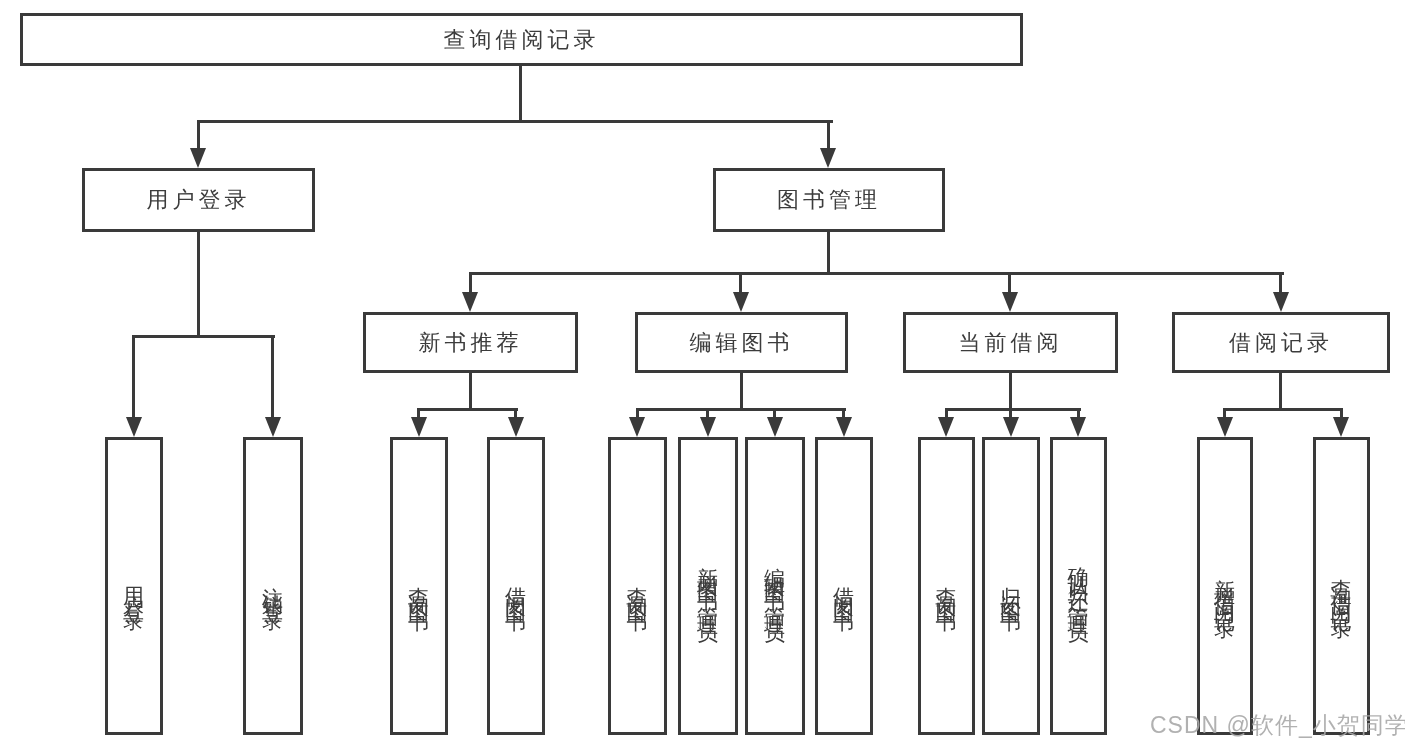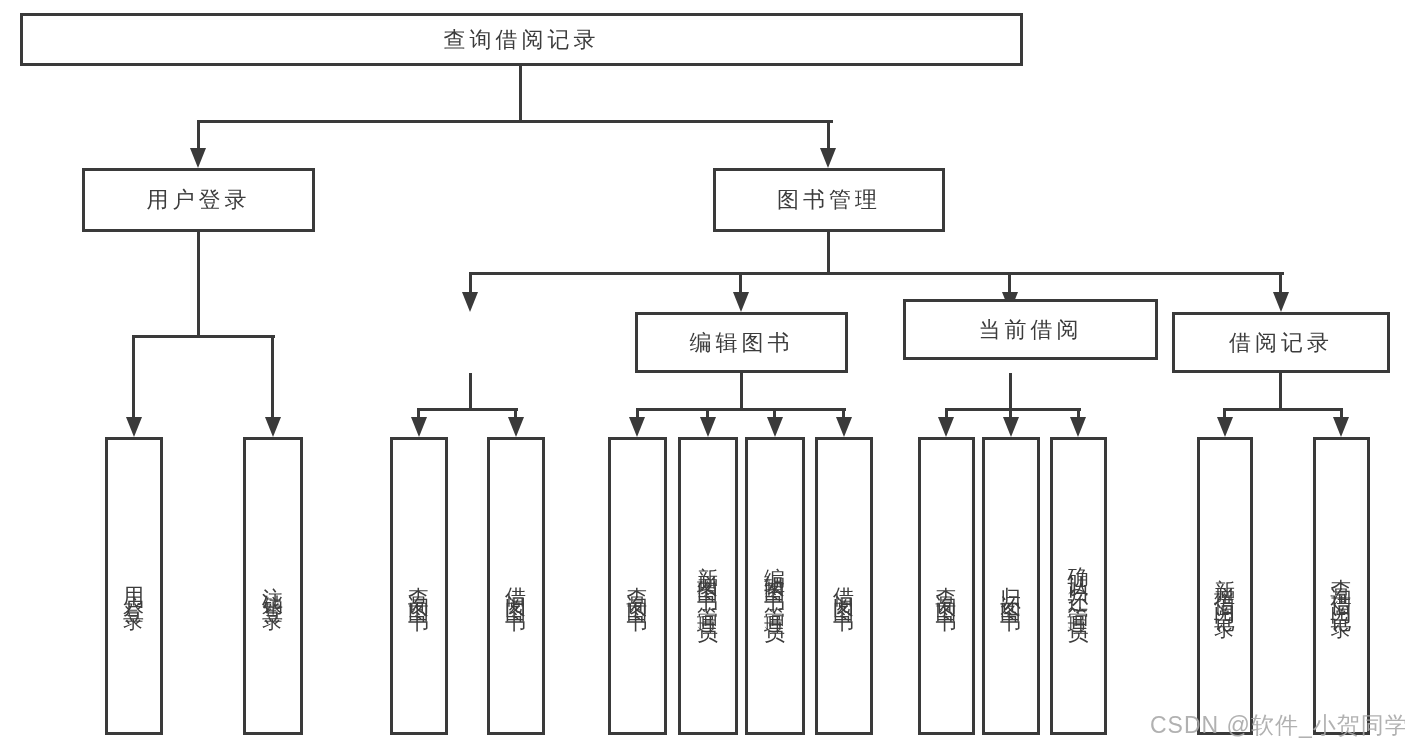--- a/index.html
+++ b/index.html
@@ -97,24 +97,27 @@
     <span>查询借阅记录</span>
   </div>
 
   <div class="node" style="left:82px;top:168px;width:233px;height:64px;">
     <span>用户登录</span>
   </div>
   <div class="node" style="left:713px;top:168px;width:232px;height:64px;">
     <span>图书管理</span>
   </div>
 
+  <div class="node" style="left:363px;top:312px;width:215px;height:61px;">
+    <span>新书推荐</span>
+  </div>
   <div class="node" style="left:635px;top:312px;width:213px;height:61px;">
     <span>编辑图书</span>
   </div>
-  <div class="node" style="left:903px;top:299px;width:255px;height:61px;align-items:center;">
+  <div class="node" style="left:903px;top:312px;width:215px;height:61px;align-items:center;">
     <span>当前借阅</span>
   </div>
   <div class="node" style="left:1172px;top:312px;width:218px;height:61px;">
     <span>借阅记录</span>
   </div>
 
   <div class="node leaf" style="left:105px;top:437px;width:58px;height:298px;">
     <span>用户登录</span>
   </div>
   <div class="node leaf" style="left:243px;top:437px;width:60px;height:298px;">

